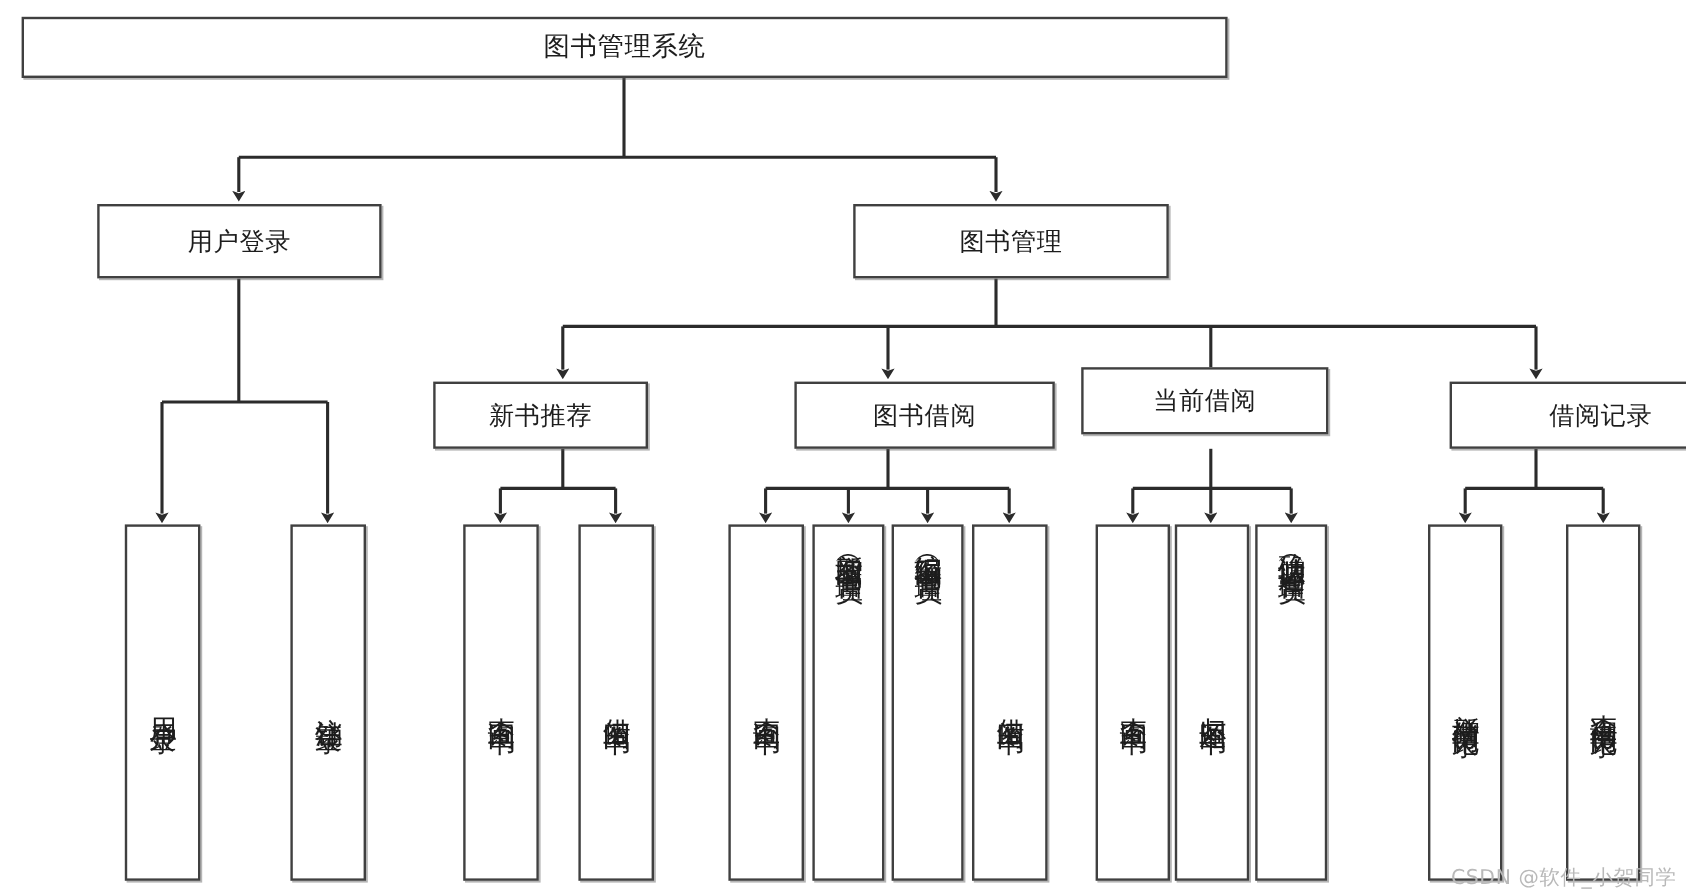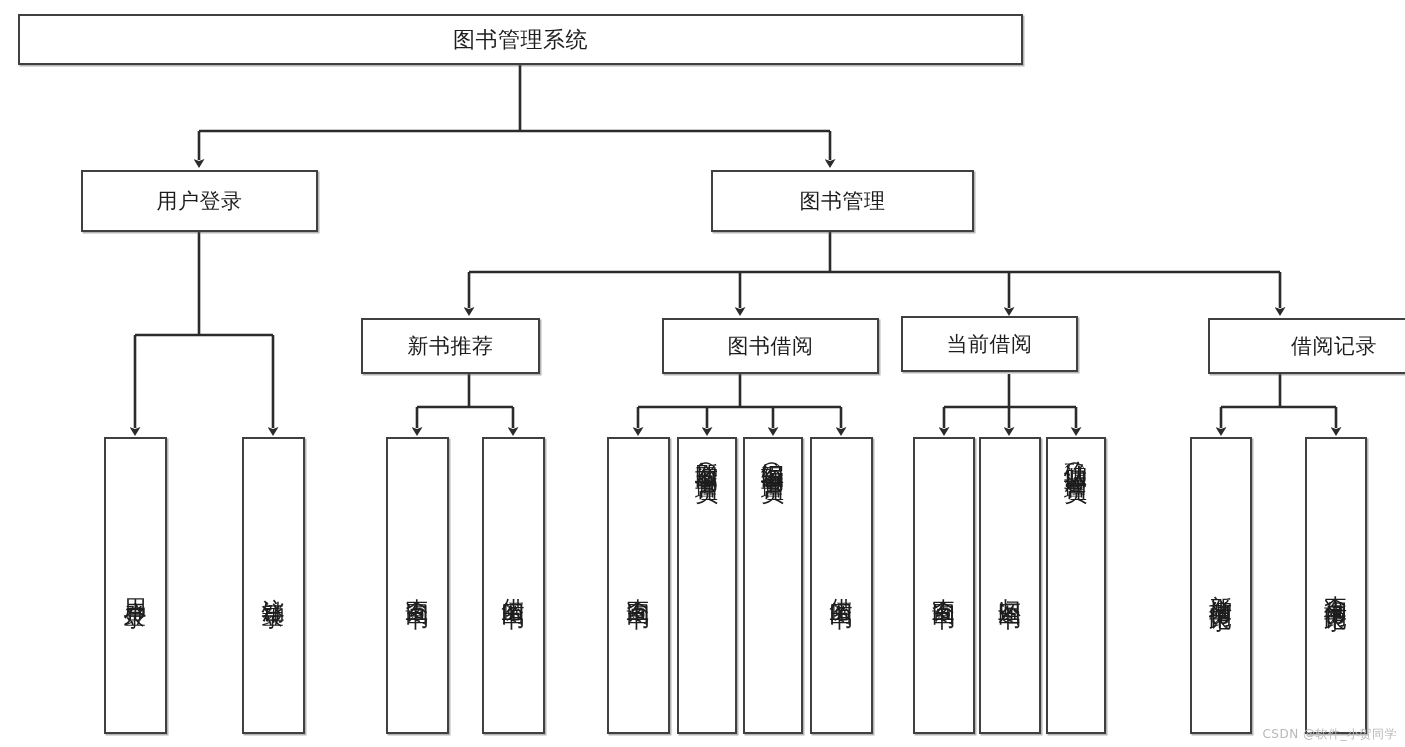--- a/index.html
+++ b/index.html
@@ -61,21 +61,21 @@
     letter-spacing: 3px;
     max-height: 100%;
   }
   .v-node.top-align {
     align-items: flex-start;
   }
   .watermark {
     position: absolute;
     right: 8px;
     bottom: 4px;
-    font-size: 12px;
+    font-size: 17px;
     color: #b9b9b9;
     white-space: nowrap;
     letter-spacing: 0.5px;
   }
 </style>
 </head>
 <body>
 
 <div id="canvas">
 
@@ -139,21 +139,21 @@
   <div class="node h-node" style="left:711px; top:170px; width:263px; height:62px;">
     <span class="lbl">图书管理</span>
   </div>
 
   <div class="node h-node" style="left:361px; top:318px; width:179px; height:56px;">
     <span class="lbl">新书推荐</span>
   </div>
   <div class="node h-node" style="left:646px; top:318px; width:217px; height:56px;margin-left:16px;">
     <span class="lbl">图书借阅</span>
   </div>
-  <div class="node h-node" style="left:901px; top:316px; width:177px; height:56px;">
+  <div class="node h-node" style="left:901px; top:306px; width:206px; height:56px;">
     <span class="lbl">当前借阅</span>
   </div>
   <div class="node h-node" style="left:1208px; top:318px; width:252px; height:56px;">
     <span class="lbl">借阅记录</span>
   </div>
 
   <div class="node v-node" style="left:104px; top:437px; width:63px; height:297px;">
     <span class="lbl">用户登录</span>
   </div>
   <div class="node v-node" style="left:242px; top:437px; width:63px; height:297px;">

